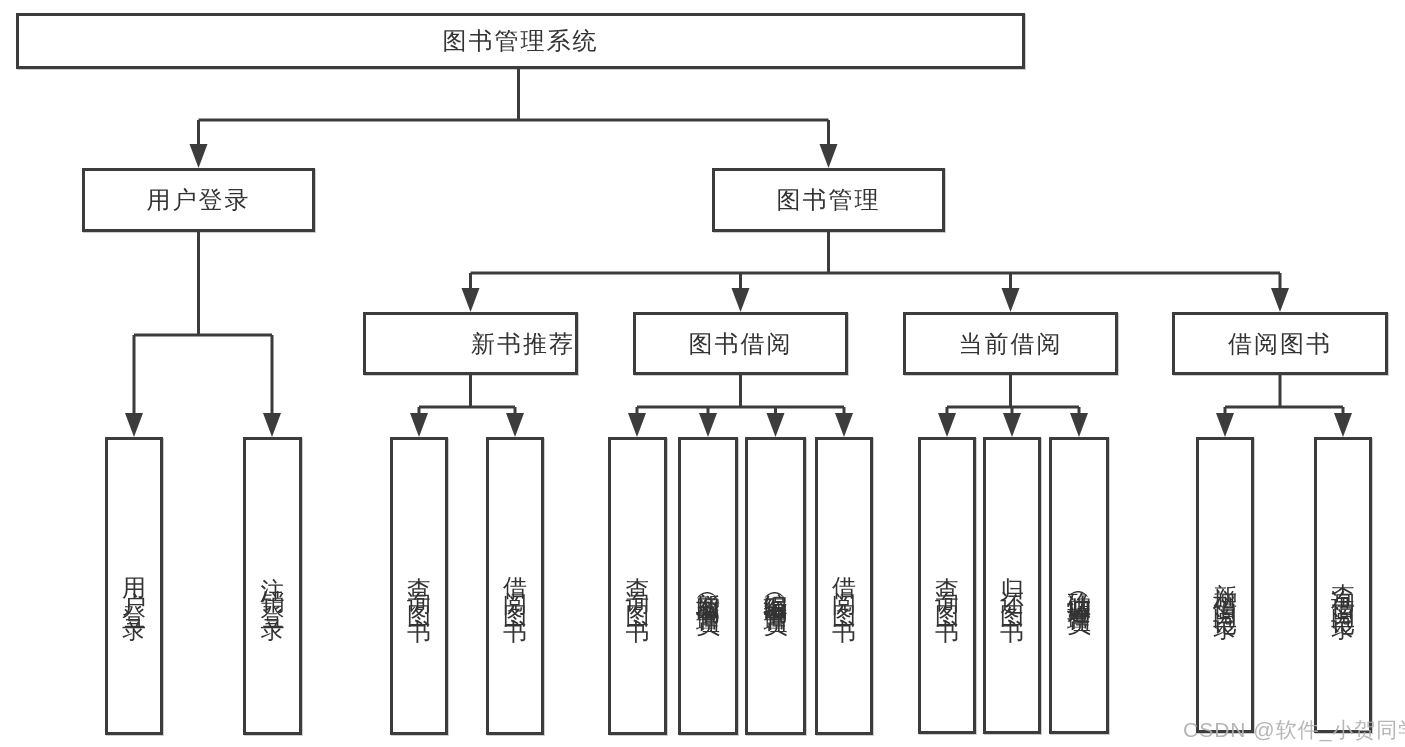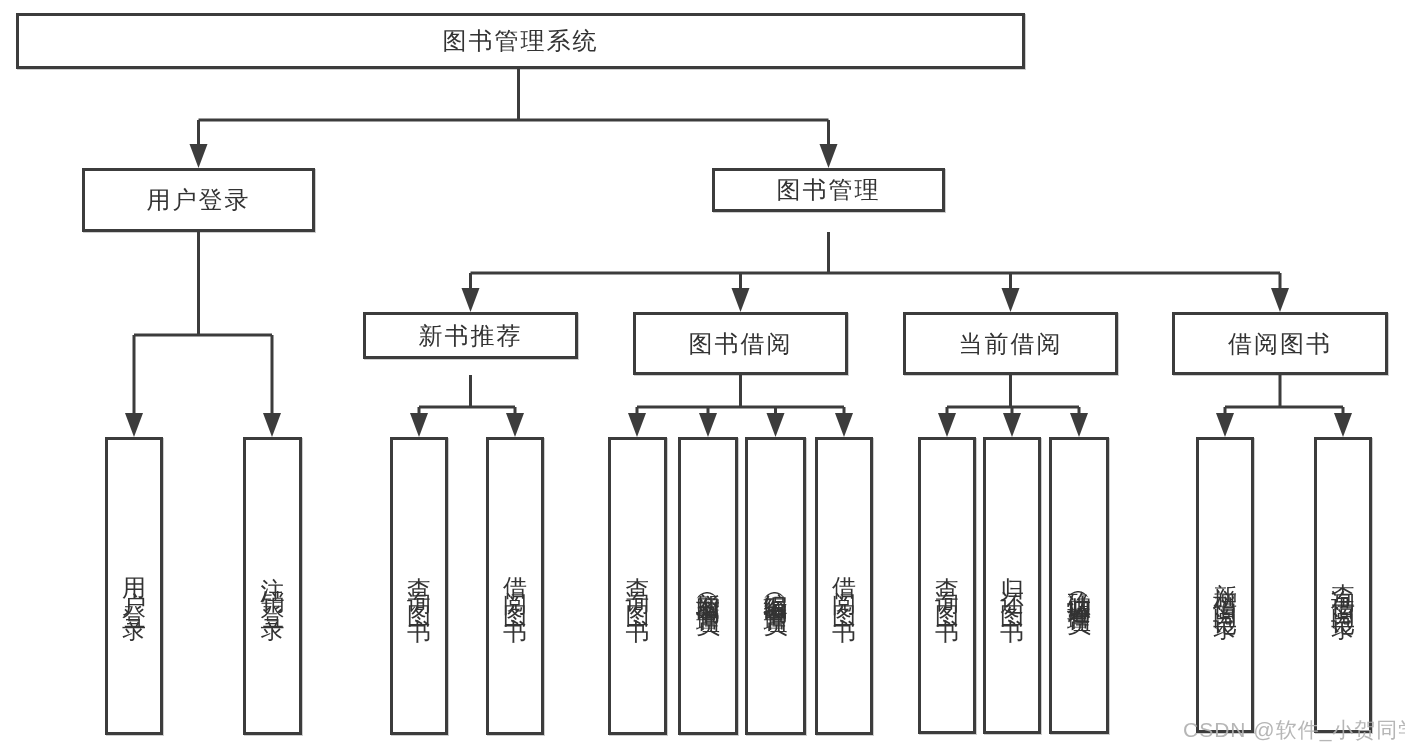--- a/index.html
+++ b/index.html
@@ -120,25 +120,25 @@
     </g>
   </svg>
 
   <div class="node" style="left:16px; top:13px; width:1009px; height:56px;">
     <span>图书管理系统</span>
   </div>
 
   <div class="node" style="left:82px; top:168px; width:233px; height:64px;">
     <span>用户登录</span>
   </div>
-  <div class="node" style="left:712px; top:168px; width:233px; height:44px;">
+  <div class="node" style="left:712px; top:168px; width:233px; height:64px;">
     <span>图书管理</span>
   </div>
 
-  <div class="node" style="left:363px; top:312px; width:215px; height:47px;">
+  <div class="node" style="left:363px; top:312px; width:215px; height:63px;justify-content:flex-end;">
     <span>新书推荐</span>
   </div>
   <div class="node" style="left:633px; top:312px; width:215px; height:63px;">
     <span>图书借阅</span>
   </div>
   <div class="node" style="left:903px; top:312px; width:215px; height:63px;">
     <span>当前借阅</span>
   </div>
   <div class="node" style="left:1172px; top:312px; width:216px; height:63px;">
     <span>借阅图书</span>

